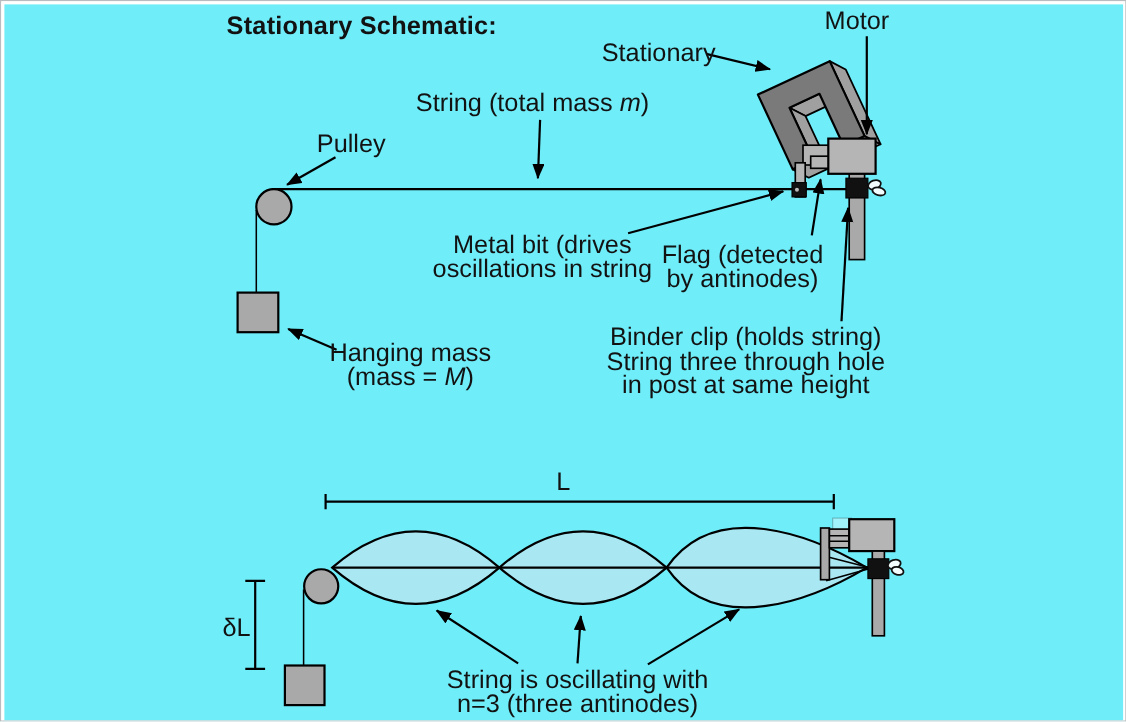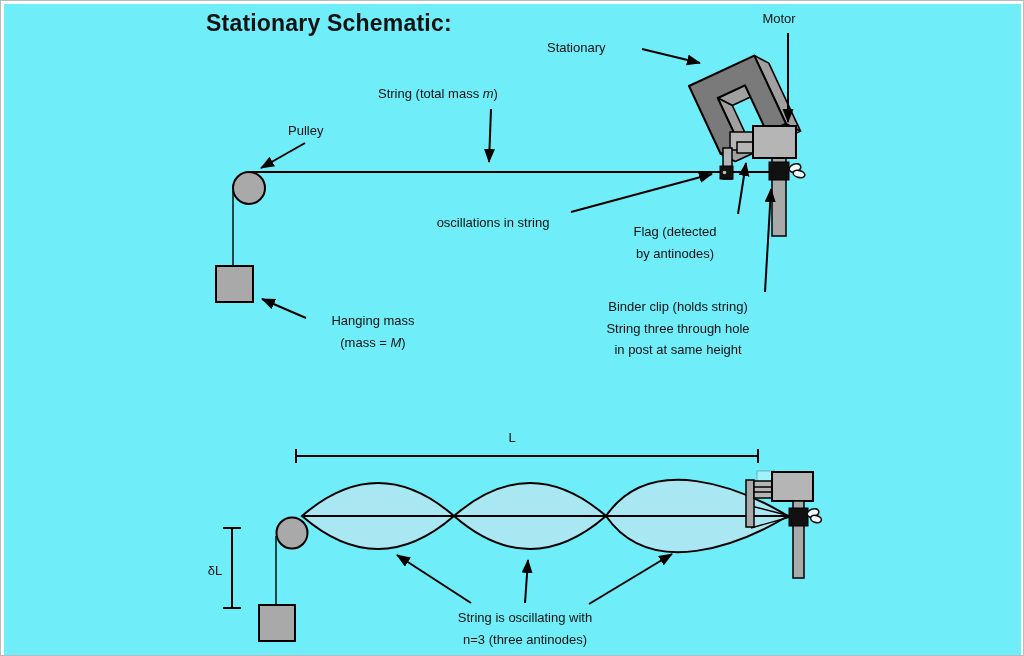--- a/index.html
+++ b/index.html
@@ -1,19 +1,19 @@
 <!DOCTYPE html>
 <html style="--bg: #6FEDF9; --lens: #A9E8F2; --metal: #A9A9A9; --metal_light: #B5B5B5; --photogate_front: #7A7A7A; --photogate_side: #A0A0A0; --ink: #121212;"><head>
 <meta charset="utf-8">
 <style>
   html,body{margin:0;padding:0;background:#fff;}
   .stage{position:relative;width:1024px;height:656px;overflow:hidden;background:#fff;
          font-family:"Liberation Sans","DejaVu Sans",sans-serif;border:1px solid #b9bcbe;box-sizing:border-box;}
   .stage svg{position:absolute;left:0;top:0;}
-  .lbl{position:absolute;color:var(--ink);font-size:13px;line-height:21.5px;white-space:nowrap;}
+  .lbl{position:absolute;color:var(--ink);font-size:23px;line-height:21.5px;white-space:nowrap;}
   .lbl.c{transform:translateX(-50%);text-align:center;}
   .title{font-size:23px;font-weight:bold;letter-spacing:.2px;}
   .lines div{white-space:nowrap;}
   i{font-style:italic;}
   .f-metal{fill:var(--metal);stroke:#000;stroke-width:2;}
   .f-metallight{fill:var(--metal_light);stroke:#000;stroke-width:2;}
   .f-metallight-thin{fill:var(--metal_light);stroke:#000;stroke-width:1.5;}
   .f-metal-thin{fill:var(--metal);stroke:#000;stroke-width:1.5;}
   .f-pgfront{fill:var(--photogate_front);stroke:#000;stroke-width:2;stroke-linejoin:round;}
   .f-pgside{fill:var(--photogate_side);stroke:#000;stroke-width:1.6;stroke-linejoin:round;}
@@ -109,20 +109,21 @@
 
   <div class="lbl c" style="left:778px;top:7px">Motor</div>
 
   <div class="lbl" style="left:377px;top:82px">
     <span>String (total mass </span><i>m</i><span>)</span>
   </div>
 
   <div class="lbl" style="left:287px;top:119px">Pulley</div>
 
   <div class="lbl c lines" style="left:492px;top:211px">
+    <div>Metal bit (drives</div>
     <div>oscillations in string</div>
   </div>
 
   <div class="lbl c lines" style="left:674px;top:220px">
     <div>Flag (detected</div>
     <div>by antinodes)</div>
   </div>
 
   <div class="lbl c lines" style="left:677px;top:295px">
     <div>Binder clip (holds string)</div>

